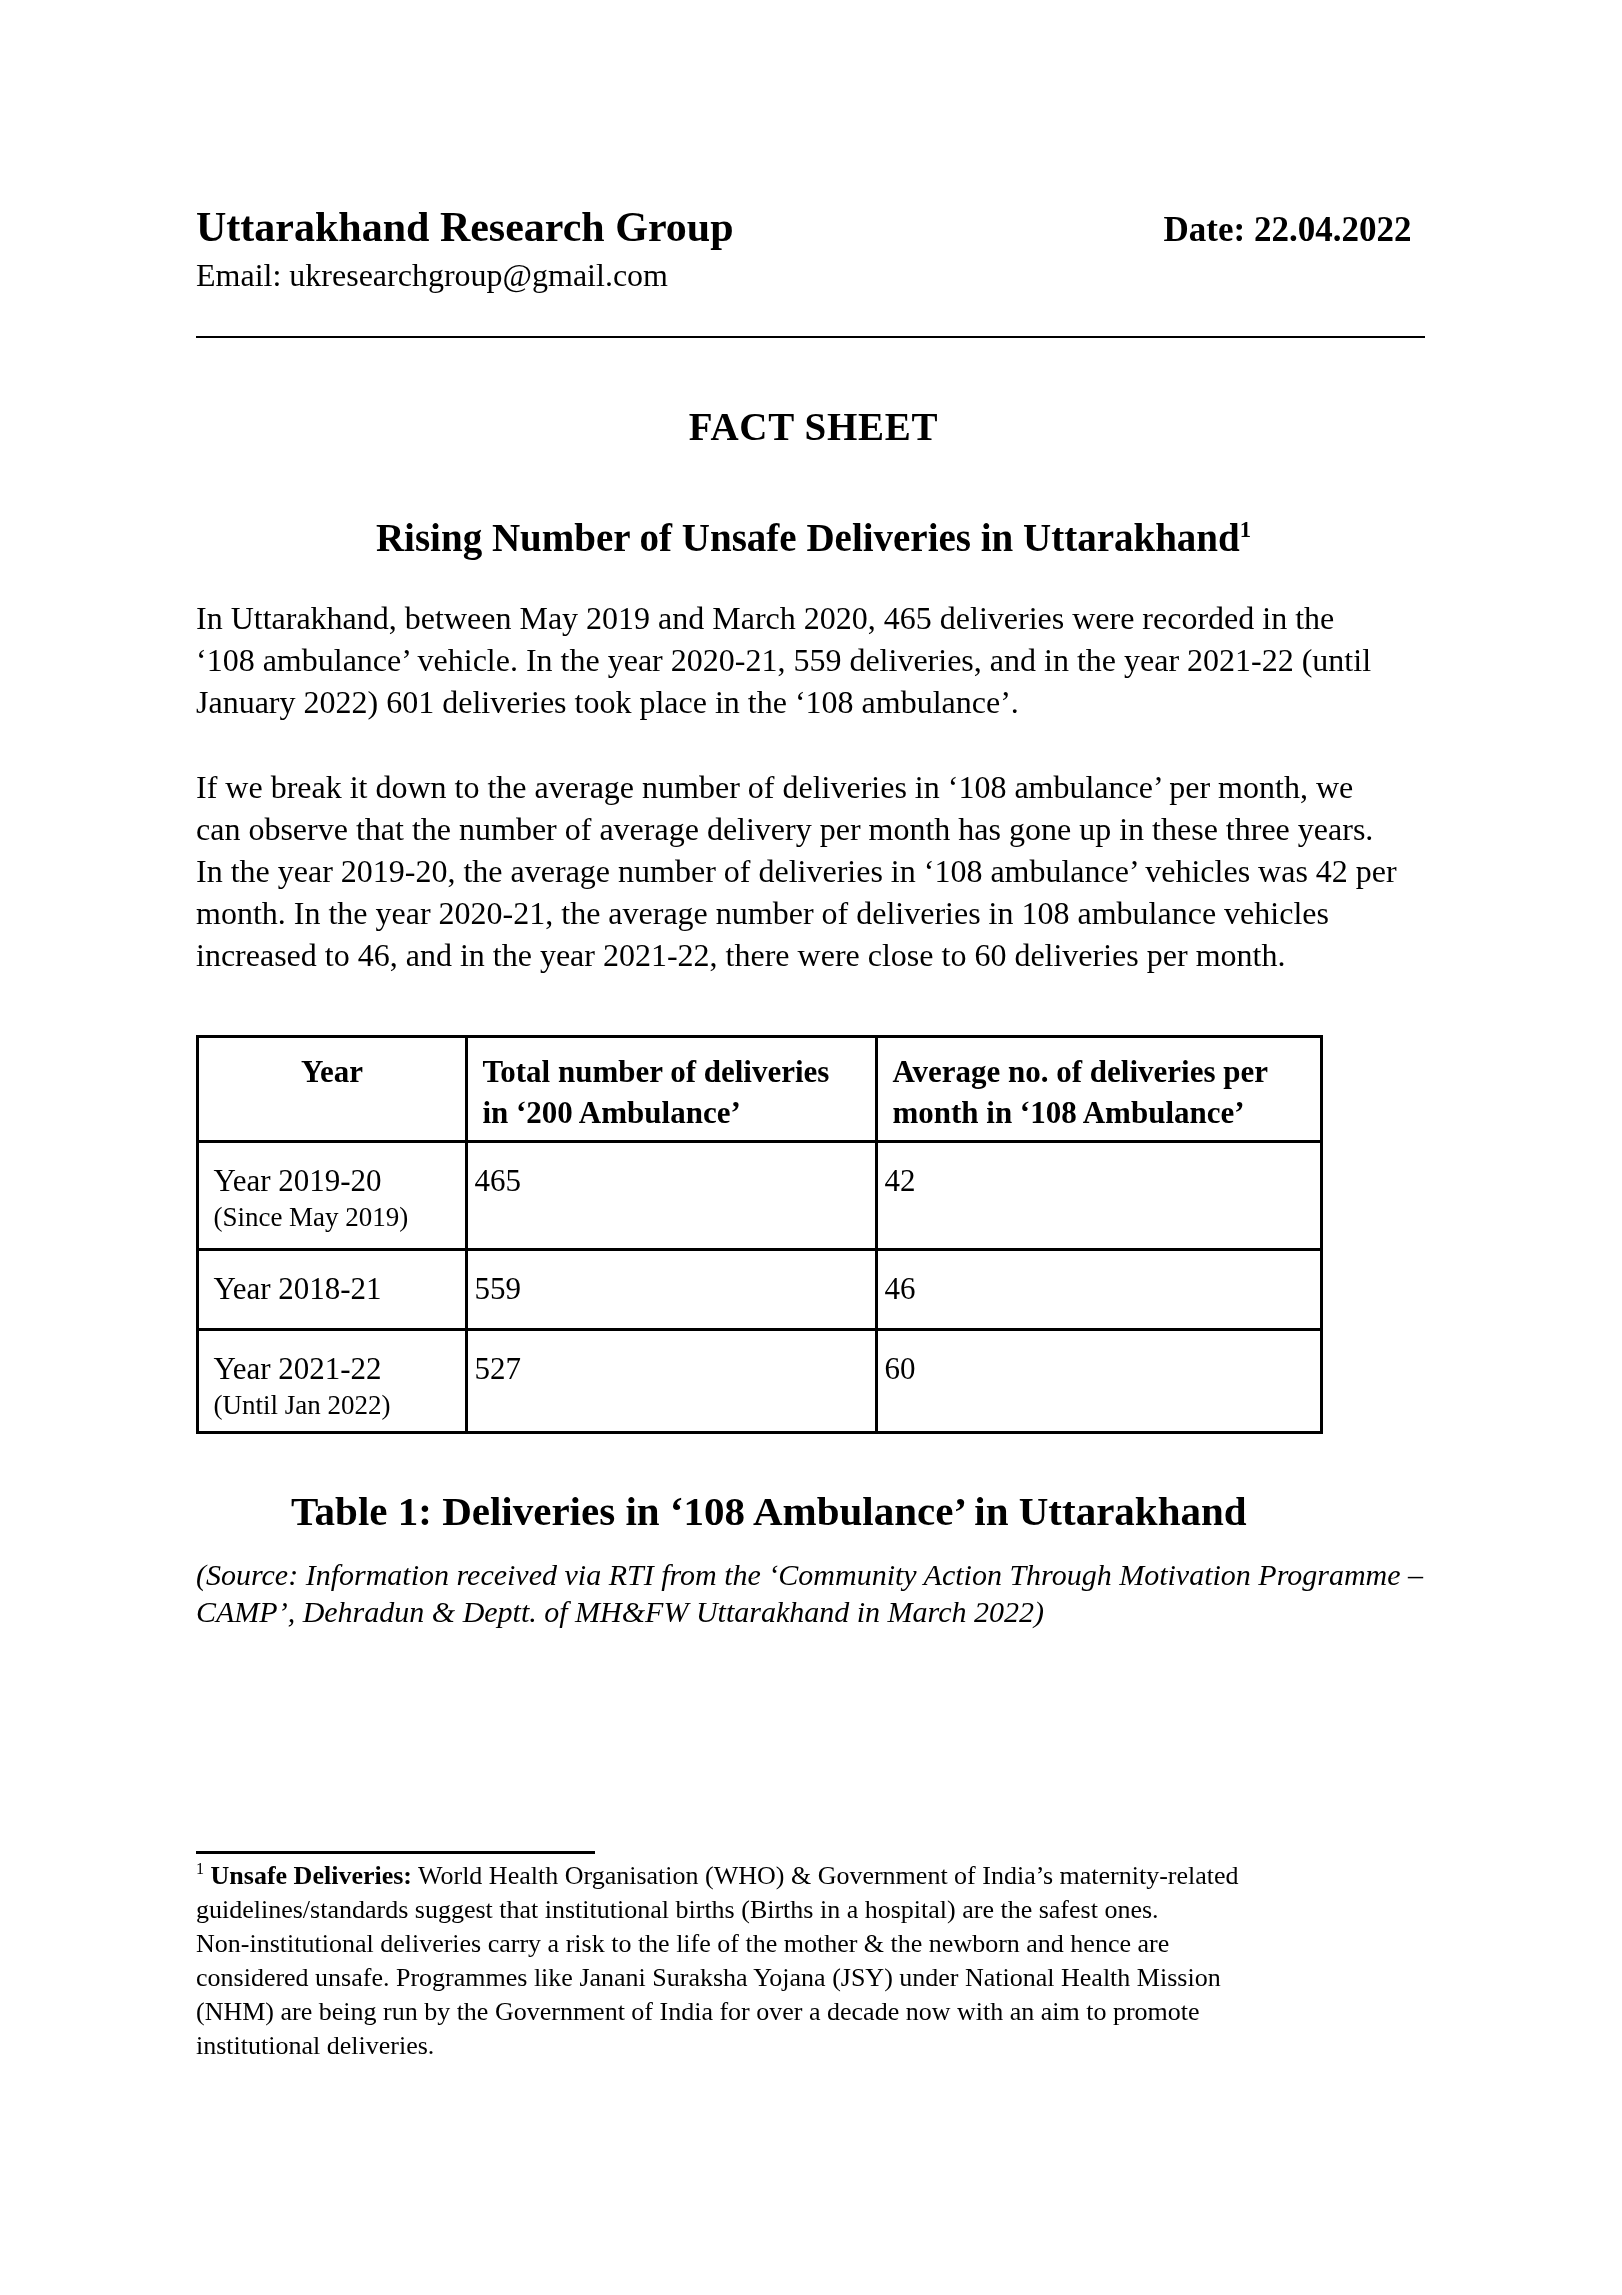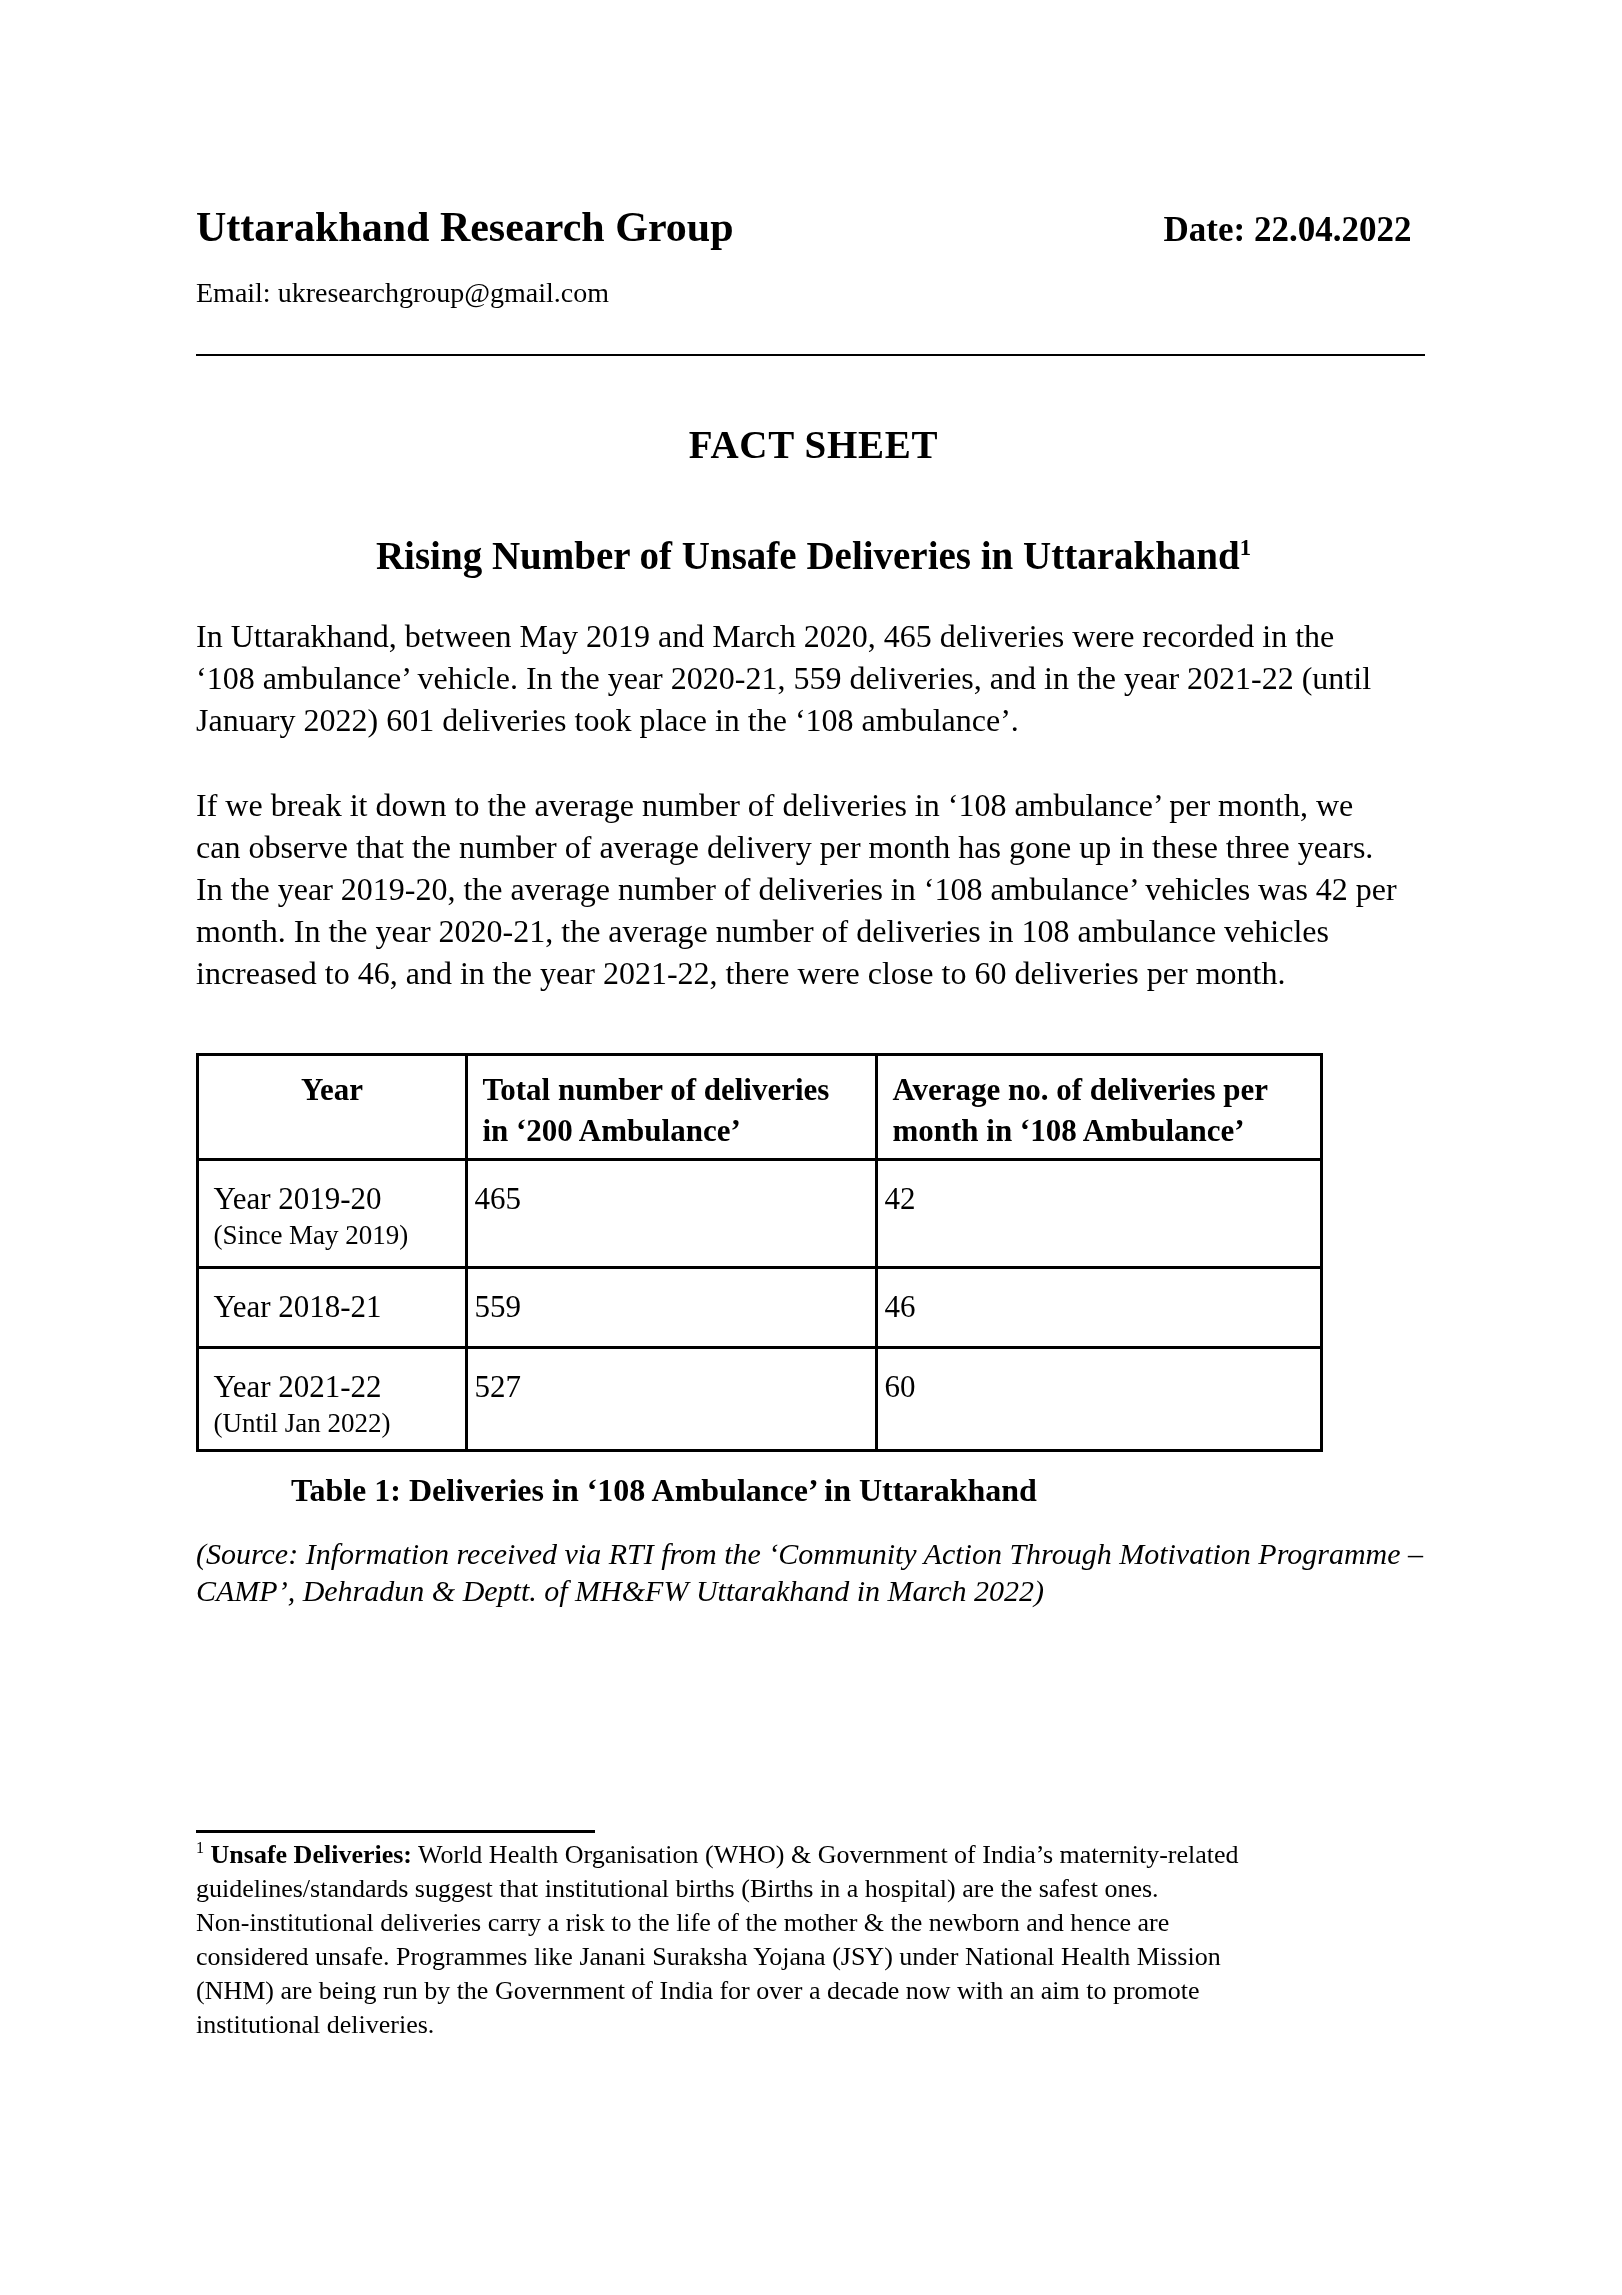--- a/index.html
+++ b/index.html
@@ -31,22 +31,22 @@
     white-space: nowrap;
   }
   .date {
     font-size: 35px;
     font-weight: bold;
     line-height: 38px;
     white-space: nowrap;
     padding-right: 19.6px;
   }
   .email {
-    margin-top: 26px;
-    font-size: 28px;
+    margin-top: 8px;
+    font-size: 32px;
     line-height: 34px;
   }
   .rule {
     margin-top: 44px;
     width: 1229px;
     border-top: 2.6px solid #000000;
     height: 0;
   }
   
   .kicker {
@@ -115,23 +115,23 @@
   tr.r1   { height: 108px; }
   tr.r2   { height: 80px; }
   tr.r3   { height: 103px; }
   .year-note {
     display: block;
     font-size: 27px;
     line-height: 33px;
   }
   
   .caption {
-    margin-top: 19px;
+    margin-top: 58px;
     padding-left: 95px;
-    font-size: 32px;
+    font-size: 41px;
     font-weight: bold;
     line-height: 39px;
   }
   .source {
     margin-top: 25px;
     font-size: 30px;
     font-style: italic;
     line-height: 37px;
     white-space: pre-line;
     width: 1235px;

